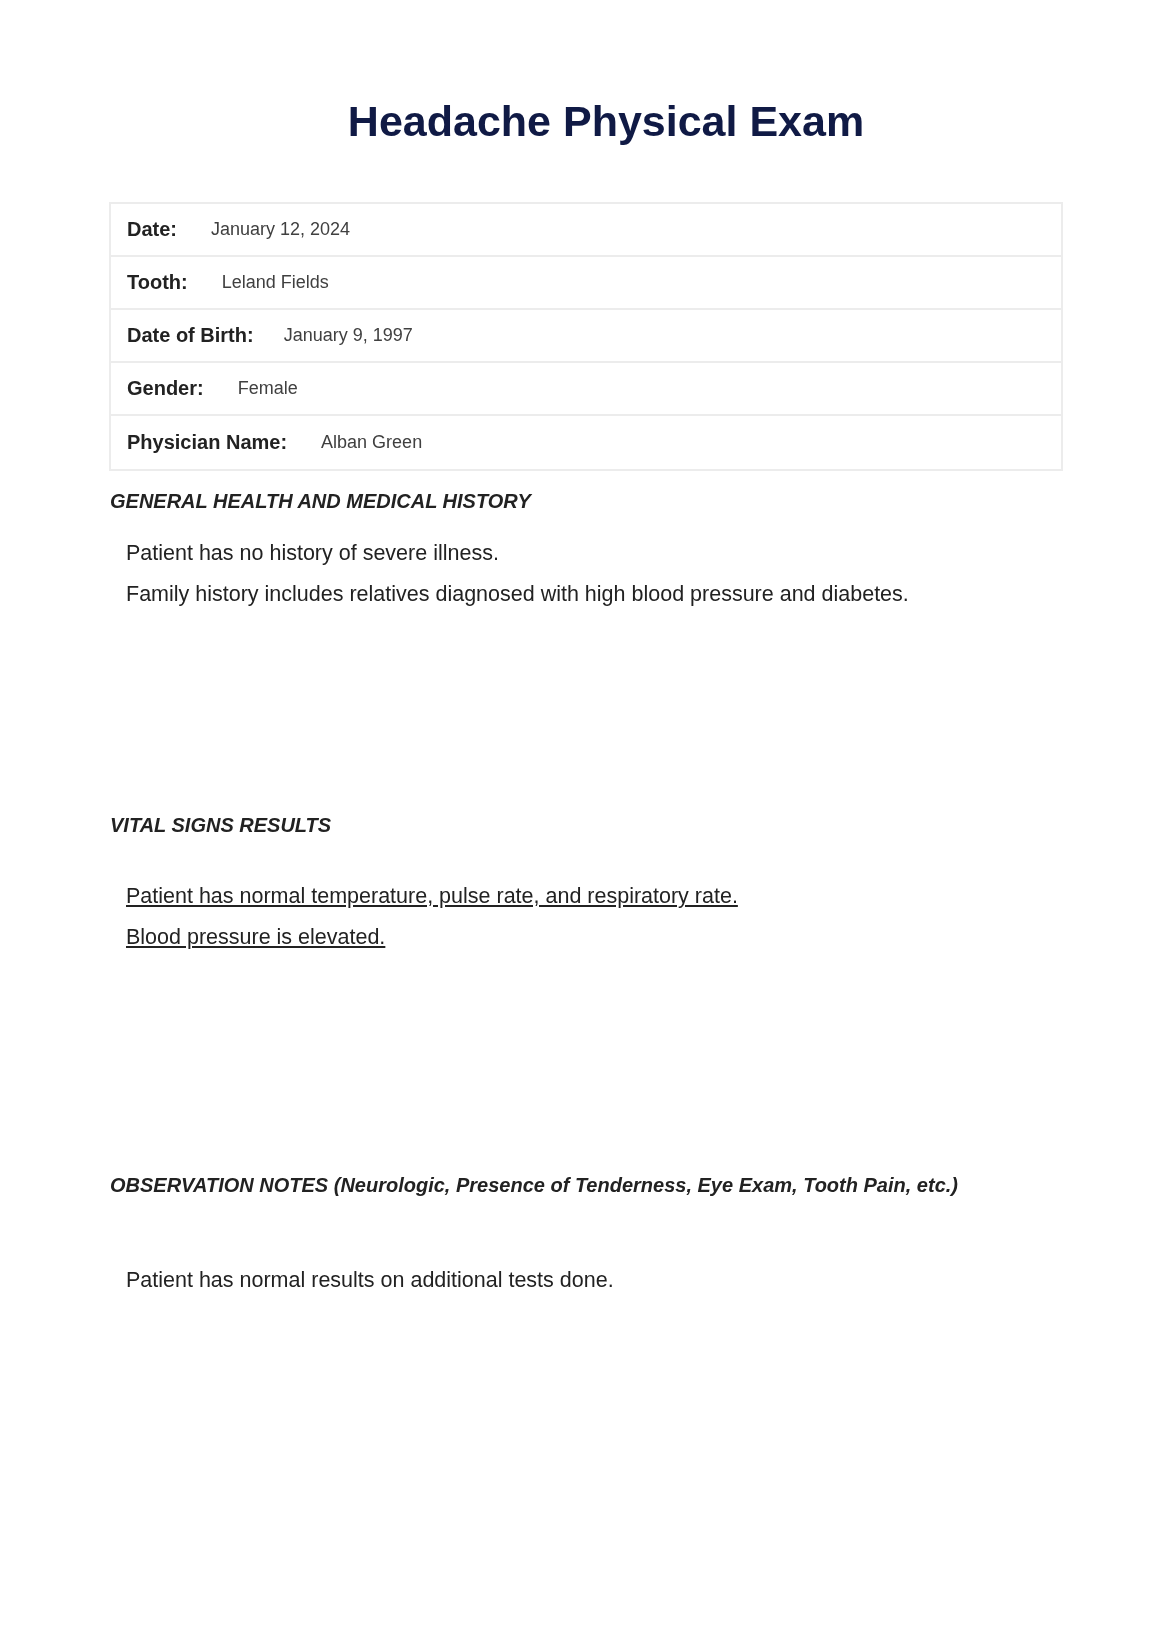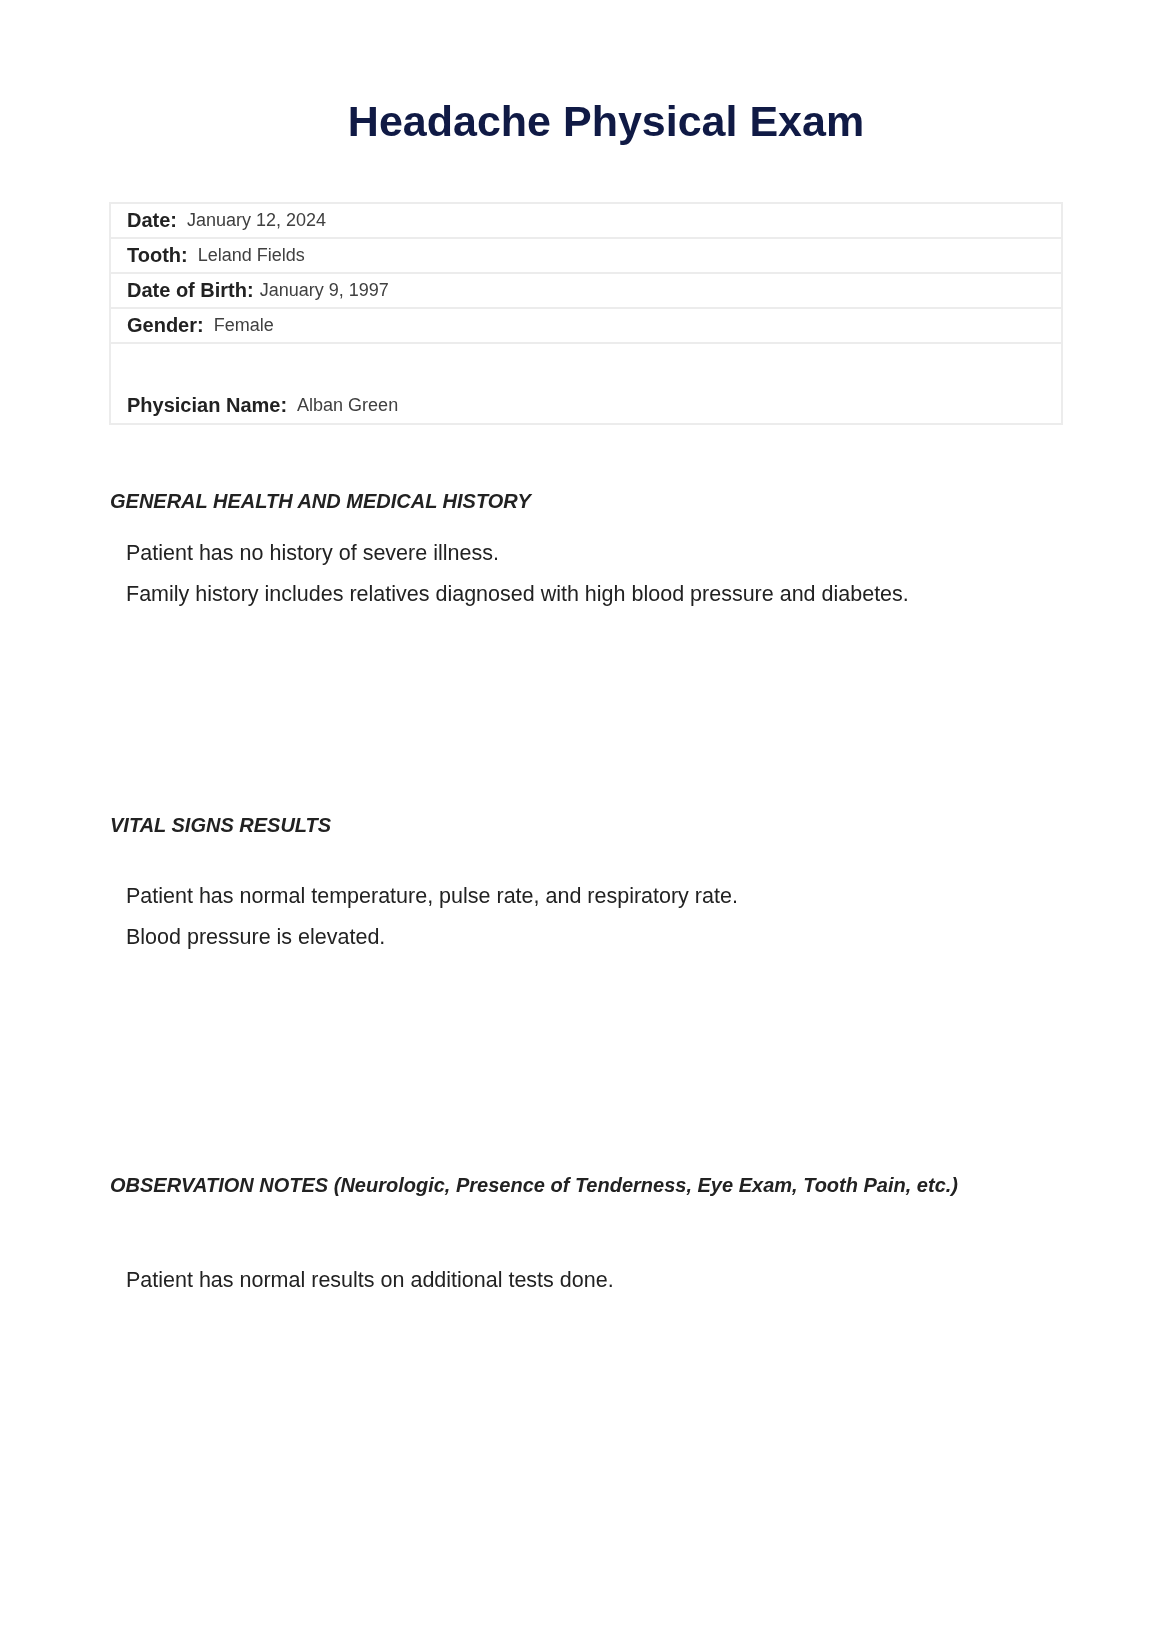--- a/index.html
+++ b/index.html
@@ -1,20 +1,20 @@
 <!DOCTYPE html>
 <html><head>
   <meta charset="utf-8">
   <style>
     html, body { margin: 0; padding: 0; background: #ffffff; }
     body { width: 1176px; height: 1630px; position: relative; font-family: "Liberation Sans", sans-serif; color: #222; }
     .title { position: absolute; left: 18px; width: 1176px; top: 97px; text-align: center; font-size: 43px; font-weight: bold; color: #101a45; margin: 0; }
     .info-table { position: absolute; left: 109px; top: 202px; width: 954px; border: 2px solid #ececec; box-sizing: border-box; }
-    .info-row { height: 35px; box-sizing: border-box; border-bottom: 2px solid #ececec; display: flex; align-items: center; padding-left: 16px; }
-    .info-row:last-child { border-bottom: none; margin-top: 44px; }
+    .info-row { height: 53px; box-sizing: border-box; border-bottom: 2px solid #ececec; display: flex; align-items: center; padding-left: 16px; gap: 24px; }
+    .info-row:last-child { border-bottom: none; }
     .info-label { font-weight: bold; font-size: 20px; color: #222; margin-right: 10px; }
     .info-value { font-size: 18px; color: #404040; }
     .section-heading { position: absolute; left: 110px; font-size: 20px; font-weight: bold; color: #222; margin: 0; line-height: 27px; width: 930px; font-style: italic; }
     .section-body { position: absolute; left: 110px; font-size: 21.5px; color: #222; line-height: 25px; margin: 0; }
     .section-body p { margin: 16px; }
   </style>
 </head>
 <body>
 
 <h1 class="title">Headache Physical Exam</h1>
@@ -42,21 +42,21 @@
   </div>
 </div>
 
 <h2 class="section-heading" style="top:488px;">GENERAL HEALTH AND MEDICAL HISTORY</h2>
 <div class="section-body" style="top:525px;">
   <p>Patient has no history of severe illness.</p>
   <p>Family history includes relatives diagnosed with high blood pressure and diabetes.</p>
 </div>
 
 <h2 class="section-heading" style="top:812px;">VITAL SIGNS RESULTS</h2>
-<div class="section-body" style="top:868px;">
+<div class="section-body" style="top:868px;text-decoration:underline;">
   <p>Patient has normal temperature, pulse rate, and respiratory rate.</p>
   <p>Blood pressure is elevated.</p>
 </div>
 
 <h2 class="section-heading" style="top:1172px;">OBSERVATION NOTES (Neurologic, Presence of Tenderness, Eye Exam, Tooth Pain, etc.)</h2>
 <div class="section-body" style="top:1252px;">
   <p>Patient has normal results on additional tests done.</p>
 </div>
 
 </body></html>

